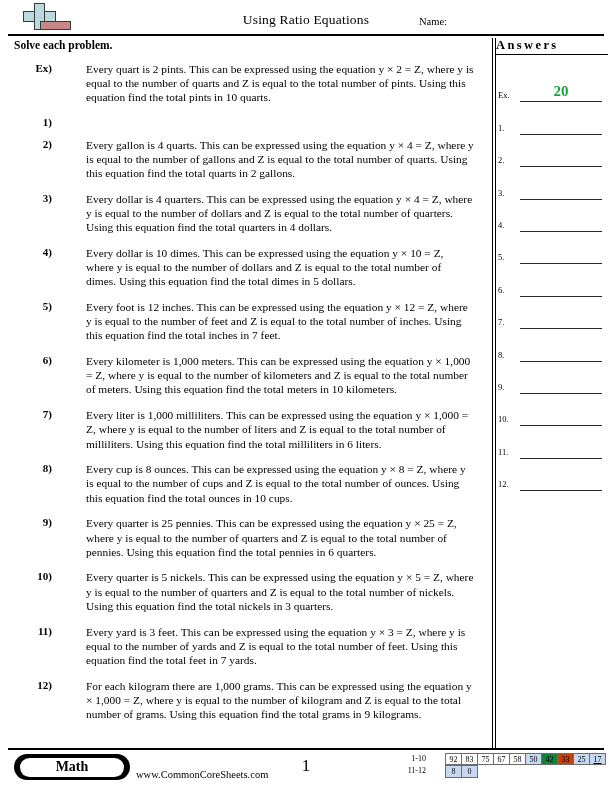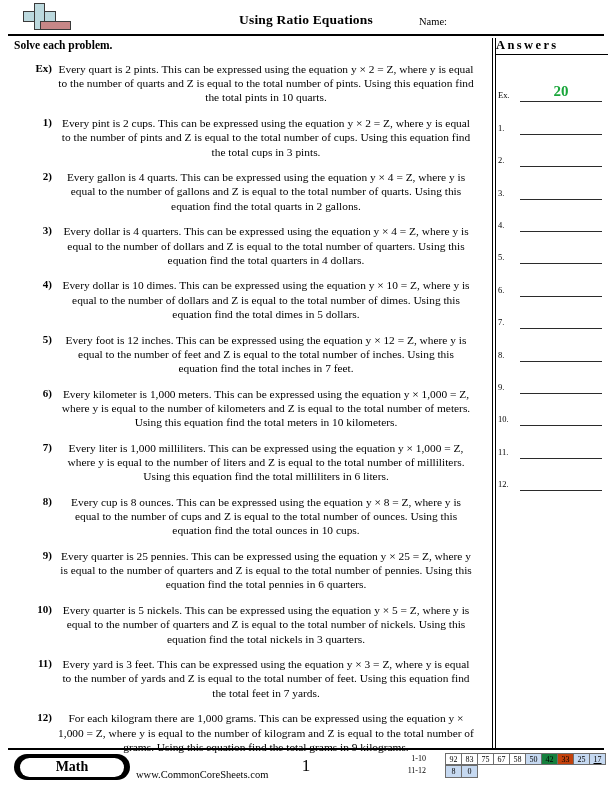--- a/index.html
+++ b/index.html
@@ -60,21 +60,20 @@
     box-sizing: border-box;
   }
   #header-title {
     position: absolute;
     left: 0;
     top: 12px;
     width: 612px;
     text-align: center;
     font-size: 13.5px;
     letter-spacing: 0.2px;
-    font-weight: bold;
   }
   #header-name-label {
     position: absolute;
     left: 419px;
     top: 16px;
     font-size: 10.5px;
   }
   #header-name-rule {
     position: absolute;
     left: 452px;
@@ -143,21 +142,22 @@
     left: 22px;
     top: 0;
     width: 30px;
     text-align: right;
     font-size: 11px;
     font-weight: bold;
   }
   .problem-text {
     font-size: 11.4px;
     line-height: 14.2px;
-    text-align: center;
+    text-align: left;
+    margin-left: 28px;
   }
 
   
   #answers-pane {
     position: absolute;
     left: 496px;
     top: 0;
     width: 116px;
     height: 712px;
   }
@@ -314,21 +314,20 @@
 
   <div id="problems-pane">
     <div id="instructions">Solve each problem.</div>
     <div id="problem-list">
         <div class="problem">
           <div class="problem-number">Ex)</div>
           <div class="problem-text">Every quart is 2 pints. This can be expressed using the equation y × 2 = Z, where y is equal to the number of quarts and Z is equal to the total number of pints. Using this equation find the total pints in 10 quarts.</div>
         </div>
         <div class="problem">
           <div class="problem-number">1)</div>
-          <div class="problem-text">Every pint is 2 cups. This can be expressed using the equation y × 2 = Z, where y is equal to the number of pints and Z is equal to the total number of cups. Using this equation find the total cups in 3 pints.</div>
         </div>
         <div class="problem">
           <div class="problem-number">2)</div>
           <div class="problem-text">Every gallon is 4 quarts. This can be expressed using the equation y × 4 = Z, where y is equal to the number of gallons and Z is equal to the total number of quarts. Using this equation find the total quarts in 2 gallons.</div>
         </div>
         <div class="problem">
           <div class="problem-number">3)</div>
           <div class="problem-text">Every dollar is 4 quarters. This can be expressed using the equation y × 4 = Z, where y is equal to the number of dollars and Z is equal to the total number of quarters. Using this equation find the total quarters in 4 dollars.</div>
         </div>
         <div class="problem">

